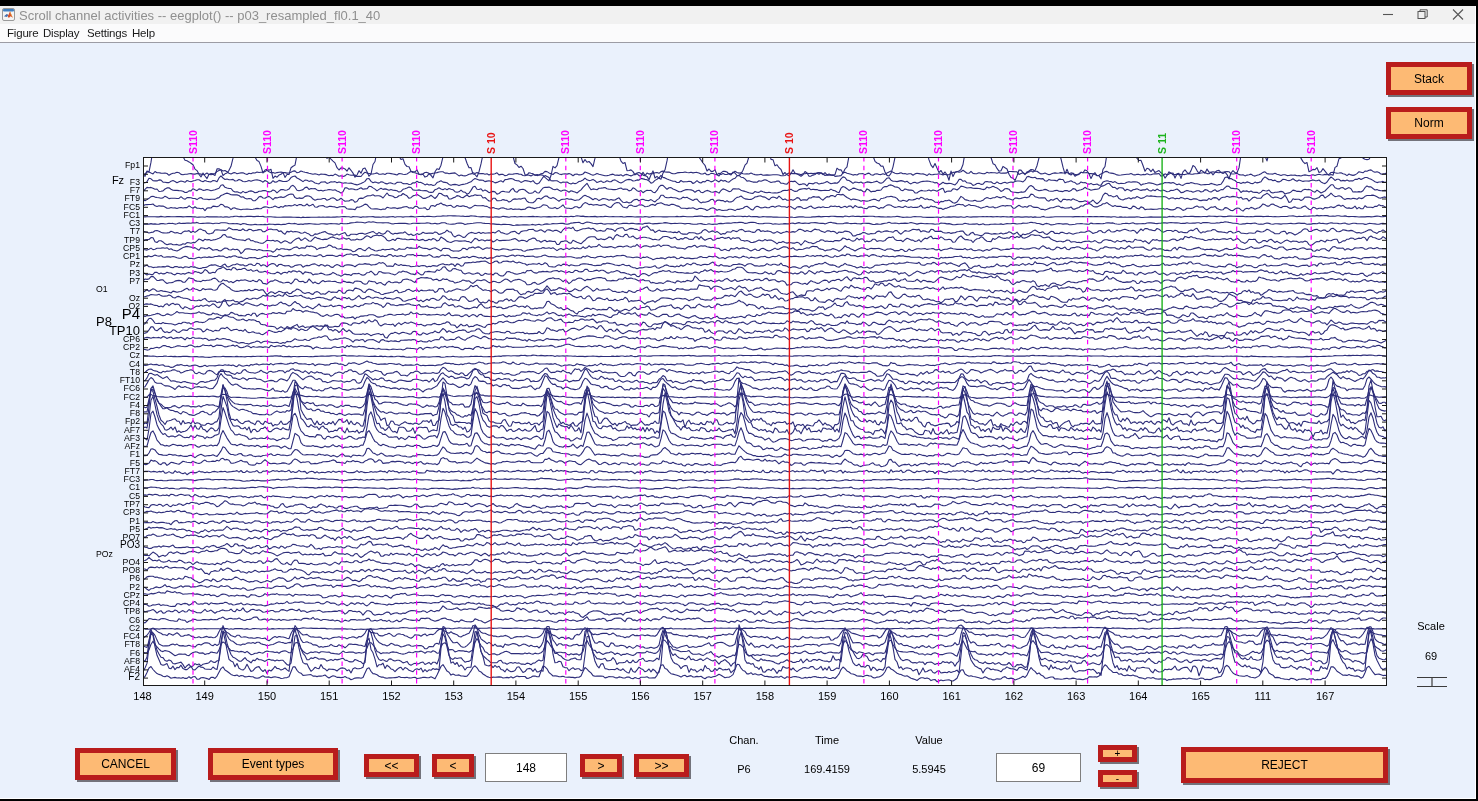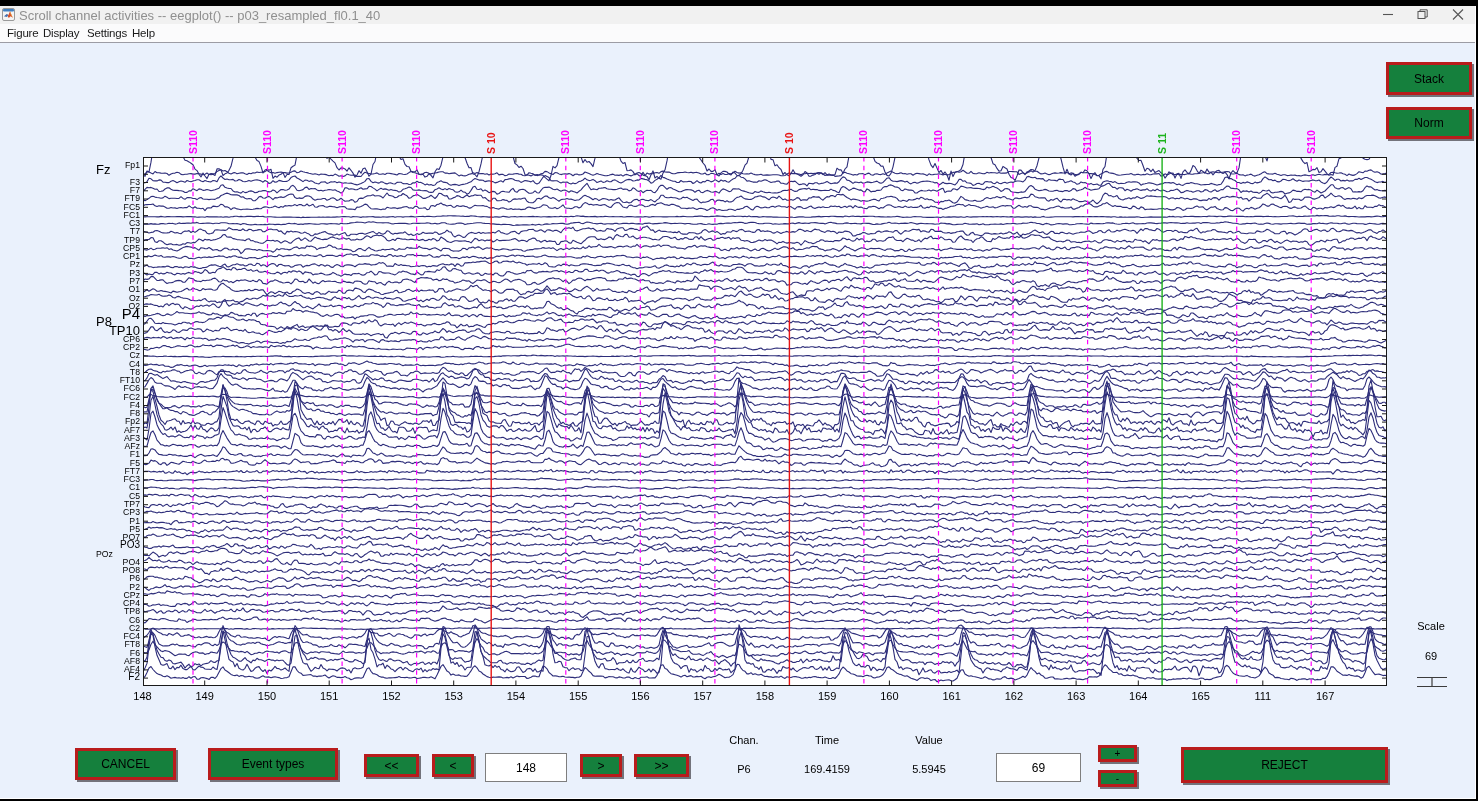--- a/index.html
+++ b/index.html
@@ -1,16 +1,16 @@
 <!DOCTYPE html>
 <html><head><meta charset="utf-8"><style>
 *{margin:0;padding:0;box-sizing:border-box}
 html,body{width:1478px;height:801px;overflow:hidden;background:#000;font-family:"Liberation Sans",sans-serif}
 .abs{position:absolute}
-.btn{position:absolute;background:#15803d;border:3px solid #b91c1c;box-shadow:2px 2px 0 #73737b;color:#000;display:flex;align-items:center;justify-content:center;font-size:12px}
+.btn{position:absolute;background:#fdba74;border:5px solid #b91c1c;box-shadow:2px 2px 0 #73737b;color:#000;display:flex;align-items:center;justify-content:center;font-size:12px}
 .ebox{position:absolute;background:#fff;border:1px solid #7e7e7e;color:#000;display:flex;align-items:center;justify-content:center;font-size:12px}
 .lbl{position:absolute;color:#000;font-size:11px;text-align:center}
 </style></head><body>
 <div class="abs" style="left:0;top:6px;width:1476px;height:793px;background:#eaf1fc"></div>
 <div class="abs" style="left:0;top:6px;width:1476px;height:18px;background:#f1f1f1"></div>
 <div class="abs" style="left:0;top:24px;width:1476px;height:19px;background:#fbfbfc;border-bottom:1px solid #9c9ca4"></div>
 <div class="abs" style="left:0;top:798px;width:1476px;height:1px;background:#fff"></div>
 <div class="abs" style="left:1475px;top:6px;width:1px;height:793px;background:#fff"></div>
 <svg class="abs" style="left:2px;top:8px" width="13" height="13" viewBox="0 0 13 13">
     <rect x="0.5" y="0.5" width="12" height="12" rx="1.5" fill="#f4f4f4" stroke="#9a9a9a"></rect>
@@ -128,35 +128,35 @@
 <text transform="rotate(-90 646.4 35)" x="647.4" y="38.5" fill="#e81414" font-size="10.5" font-weight="bold" font-family="Liberation Sans">S 10</text>
 <text transform="rotate(-90 720.9 35)" x="721.9" y="38.5" fill="#ff00ff" font-size="10.5" font-weight="bold" font-family="Liberation Sans">S110</text>
 <text transform="rotate(-90 795.5 35)" x="796.5" y="38.5" fill="#ff00ff" font-size="10.5" font-weight="bold" font-family="Liberation Sans">S110</text>
 <text transform="rotate(-90 870.0 35)" x="871.0" y="38.5" fill="#ff00ff" font-size="10.5" font-weight="bold" font-family="Liberation Sans">S110</text>
 <text transform="rotate(-90 944.6 35)" x="945.6" y="38.5" fill="#ff00ff" font-size="10.5" font-weight="bold" font-family="Liberation Sans">S110</text>
 <text transform="rotate(-90 1019.1 35)" x="1020.1" y="38.5" fill="#1db31d" font-size="10.5" font-weight="bold" font-family="Liberation Sans">S 11</text>
 <text transform="rotate(-90 1093.7 35)" x="1094.7" y="38.5" fill="#ff00ff" font-size="10.5" font-weight="bold" font-family="Liberation Sans">S110</text>
 <text transform="rotate(-90 1168.2 35)" x="1169.2" y="38.5" fill="#ff00ff" font-size="10.5" font-weight="bold" font-family="Liberation Sans">S110</text>
 </svg>
 <div class="abs" style="left:96px;top:161.3px;width:44px;text-align:right;font-size:8.7px;color:#000;line-height:8px">Fp1</div>
-<div class="abs" style="left:96px;top:166px;width:44px;text-align:left;font-size:13px;color:#000;line-height:8px">Fz</div>
+<div class="abs" style="left:96px;top:176px;width:44px;text-align:center;font-size:11px;color:#000;line-height:8px">Fz</div>
 <div class="abs" style="left:96px;top:177.8px;width:44px;text-align:right;font-size:8.7px;color:#000;line-height:8px">F3</div>
 <div class="abs" style="left:96px;top:186.1px;width:44px;text-align:right;font-size:8.7px;color:#000;line-height:8px">F7</div>
 <div class="abs" style="left:96px;top:194.3px;width:44px;text-align:right;font-size:8.7px;color:#000;line-height:8px">FT9</div>
 <div class="abs" style="left:96px;top:202.6px;width:44px;text-align:right;font-size:8.7px;color:#000;line-height:8px">FC5</div>
 <div class="abs" style="left:96px;top:210.9px;width:44px;text-align:right;font-size:8.7px;color:#000;line-height:8px">FC1</div>
 <div class="abs" style="left:96px;top:219.1px;width:44px;text-align:right;font-size:8.7px;color:#000;line-height:8px">C3</div>
 <div class="abs" style="left:96px;top:227.4px;width:44px;text-align:right;font-size:8.7px;color:#000;line-height:8px">T7</div>
 <div class="abs" style="left:96px;top:235.6px;width:44px;text-align:right;font-size:8.7px;color:#000;line-height:8px">TP9</div>
 <div class="abs" style="left:96px;top:243.9px;width:44px;text-align:right;font-size:8.7px;color:#000;line-height:8px">CP5</div>
 <div class="abs" style="left:96px;top:252.2px;width:44px;text-align:right;font-size:8.7px;color:#000;line-height:8px">CP1</div>
 <div class="abs" style="left:96px;top:260.4px;width:44px;text-align:right;font-size:8.7px;color:#000;line-height:8px">Pz</div>
 <div class="abs" style="left:96px;top:268.7px;width:44px;text-align:right;font-size:8.7px;color:#000;line-height:8px">P3</div>
 <div class="abs" style="left:96px;top:276.9px;width:44px;text-align:right;font-size:8.7px;color:#000;line-height:8px">P7</div>
-<div class="abs" style="left:96px;top:285.2px;width:44px;text-align:right;font-size:8.7px;color:#000;line-height:8px">O1</div>
+<div class="abs" style="left:96px;top:285.2px;width:44px;font-size:8.7px;color:#000;line-height:8px">O1</div>
 <div class="abs" style="left:96px;top:293.5px;width:44px;text-align:right;font-size:8.7px;color:#000;line-height:8px">Oz</div>
 <div class="abs" style="left:96px;top:301.7px;width:44px;text-align:right;font-size:8.7px;color:#000;line-height:8px">O2</div>
 <div class="abs" style="left:96px;top:310.0px;width:44px;text-align:right;font-size:15px;color:#000;line-height:8px">P4</div>
 <div class="abs" style="left:96px;top:318.2px;width:44px;text-align:left;font-size:13px;color:#000;line-height:8px">P8</div>
 <div class="abs" style="left:96px;top:326.5px;width:44px;text-align:right;font-size:13px;color:#000;line-height:8px">TP10</div>
 <div class="abs" style="left:96px;top:334.8px;width:44px;text-align:right;font-size:8.7px;color:#000;line-height:8px">CP6</div>
 <div class="abs" style="left:96px;top:343.0px;width:44px;text-align:right;font-size:8.7px;color:#000;line-height:8px">CP2</div>
 <div class="abs" style="left:96px;top:351.3px;width:44px;text-align:right;font-size:8.7px;color:#000;line-height:8px">Cz</div>
 <div class="abs" style="left:96px;top:359.5px;width:44px;text-align:right;font-size:8.7px;color:#000;line-height:8px">C4</div>
 <div class="abs" style="left:96px;top:367.8px;width:44px;text-align:right;font-size:8.7px;color:#000;line-height:8px">T8</div>

